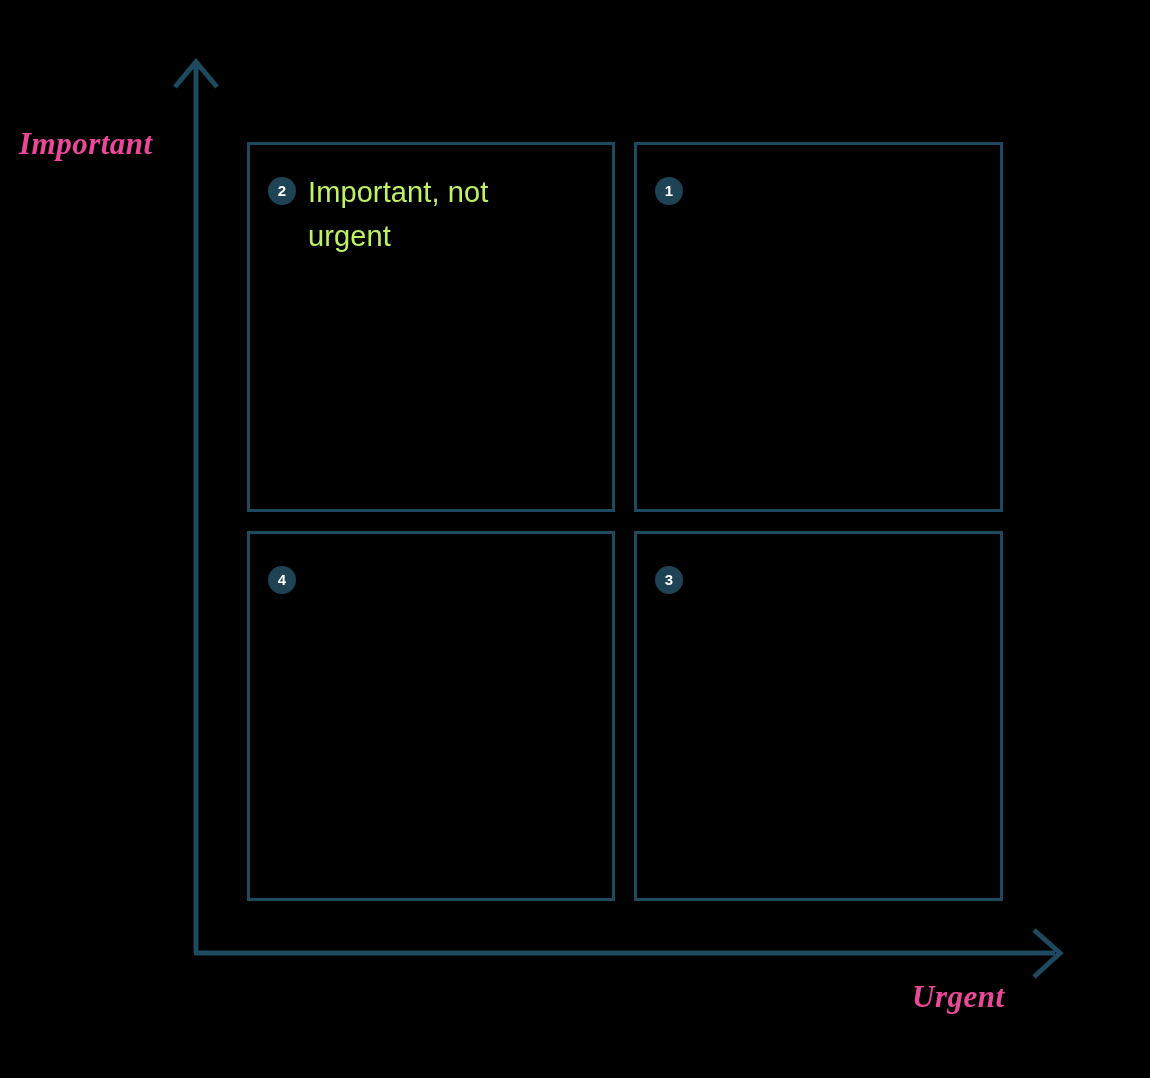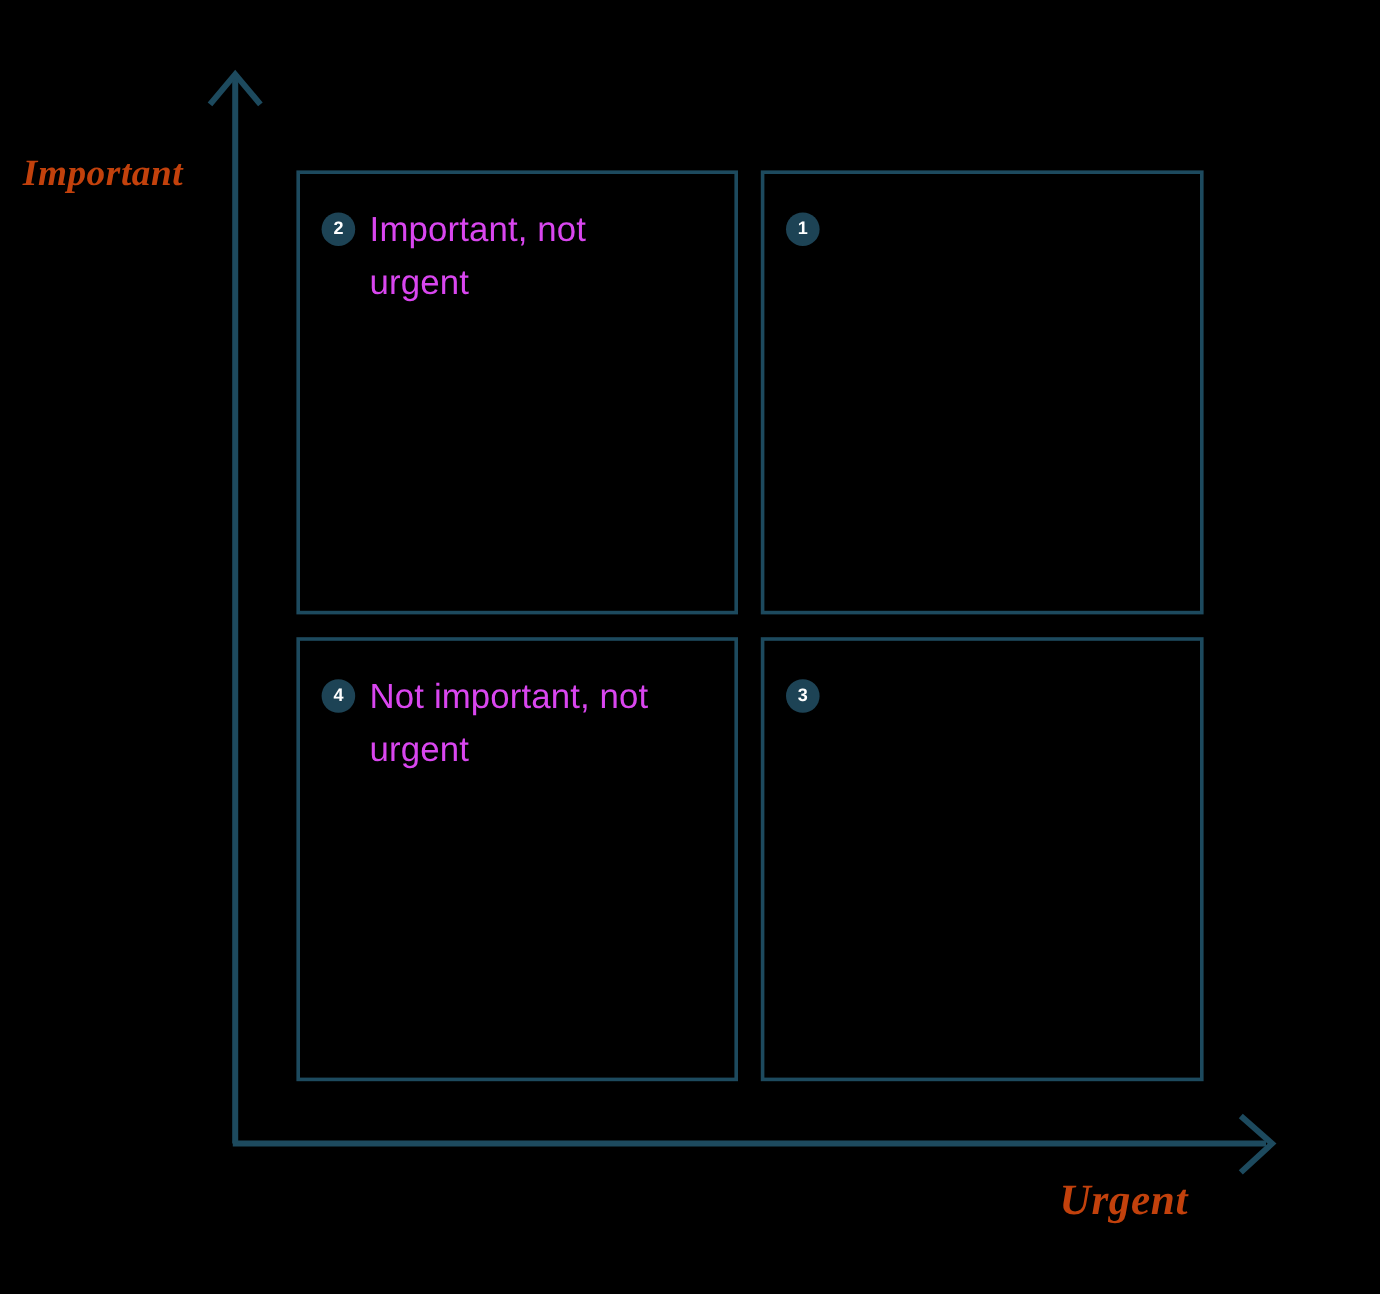--- a/index.html
+++ b/index.html
@@ -28,33 +28,33 @@
     height: 1078px;
     pointer-events: none;
   }
 
   
   .axis-label {
     position: absolute;
     font-family: "Liberation Serif", serif;
     font-weight: bold;
     font-style: italic;
-    color: #c2410c;
+    color: #ec4899;
     white-space: nowrap;
     letter-spacing: 0.5px;
   }
   #label-important {
     left: 19px;
     top: 126px;
     font-size: 31px;
   }
   #label-urgent {
-    left: 883px;
+    left: 912px;
     top: 979px;
-    font-size: 36px;
+    font-size: 31px;
   }
 
   
   .quadrant {
     position: absolute;
     box-sizing: border-box;
     border: 3px solid #1d4a5e;
     background: transparent;
   }
   #quadrant-2 { left: 247px; top: 142px; width: 368px; height: 370px; }
@@ -81,21 +81,21 @@
     color: #ffffff;
     font-size: 15px;
     font-weight: bold;
     line-height: 28px;
     text-align: center;
     margin-top: 6px;
     font-family: "Liberation Sans", sans-serif;
   }
 
   .quadrant-title {
-    color: #d946ef;
+    color: #bef264;
     font-size: 29px;
     line-height: 1.5;
     font-weight: normal;
     letter-spacing: 0.1px;
     max-width: 260px;
     font-family: "Liberation Sans", sans-serif;
   }
   #quadrant-1 .quadrant-title { max-width: 330px; }
 </style>
 </head>
@@ -129,21 +129,20 @@
 
   <div class="quadrant" id="quadrant-1">
     <div class="quadrant-header">
       <div class="badge">1</div>
     </div>
   </div>
 
   <div class="quadrant" id="quadrant-4">
     <div class="quadrant-header">
       <div class="badge">4</div>
-      <div class="quadrant-title">Not important, not urgent</div>
     </div>
   </div>
 
   <div class="quadrant" id="quadrant-3">
     <div class="quadrant-header">
       <div class="badge">3</div>
     </div>
   </div>
 
 </div>

